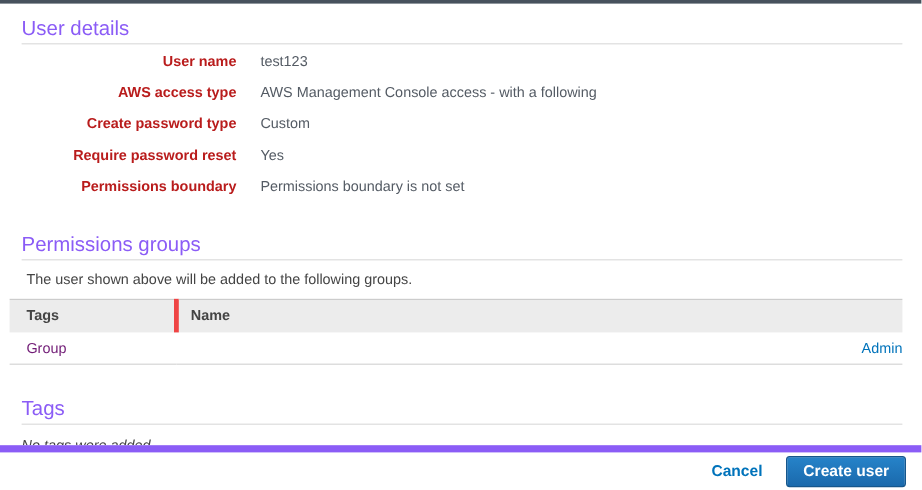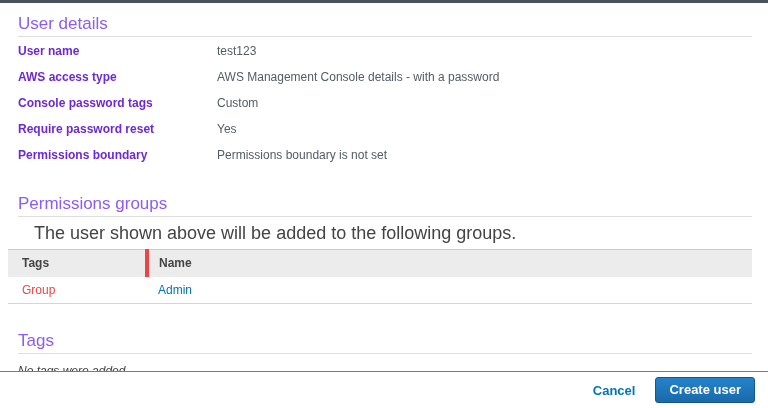--- a/index.html
+++ b/index.html
@@ -17,62 +17,62 @@
     margin:0; padding:11px 0 0; line-height:19px;
   }
   .section-rule {
     border:none; border-top:1px solid #dddddd; margin:3px 0 0;
   }
 
   
   .detail-rows { margin-top:1px; }
   .detail-row { display:flex; align-items:center; height:26px; }
   .detail-label {
-    width:179px; text-align:left;
-    font-size:12px; font-weight:bold; color:#6d28d9;
+    width:179px; text-align:right;
+    font-size:12px; font-weight:bold; color:#b91c1c;
   }
   .detail-value {
     margin-left:20px; font-size:12px; color:#545b64;
   }
 
   
   .ps-title { margin-top:15px; }
   .section-desc {
-    font-size:18px; color:#444; margin:9px 16px 0; line-height:14px;
+    font-size:12px; color:#444; margin:9px 4px 0; line-height:14px;
   }
   .ptable {
     margin:9px 0 0 -10px; width:744px;
     border-collapse:collapse; table-layout:fixed;
     font-size:12px;
   }
   .ptable thead tr {
     background:#ececec; height:27px;
     border-top:1px solid #cccccc;
   }
   .ptable th {
     text-align:left; font-weight:bold; color:#444; padding:0;
   }
   .ptable th.col-type { width:123px; padding-left:14px; }
   .ptable th.col-name { border-left:4px solid #ef4444; padding-left:10px; }
   .ptable tbody tr { height:27px; border-bottom:1px solid #d5d5d5; }
   .ptable td { padding:0; }
-  .ptable td.cell-type { padding-left:14px; color:#ef4444; }
-  .ptable td.cell-name { padding-left:11px; }
+  .ptable td.cell-type { padding-left:14px; color:#701a75; }
+  .ptable td.cell-name { padding-left:11px;text-align:right; }
   .table-link { color:#0073bb; text-decoration:none; cursor:pointer; }
 
   
   .tags-title { margin-top:16px; }
   .tags-empty {
     font-style:italic; font-size:12px; color:#444; margin:10px 0 0;
   }
 
   
   .footer {
     position:absolute; left:0; top:371px; width:768px; height:37px;
-    border-top:1px solid #8b5cf6; background:#ffffff;
+    border-top:6px solid #8b5cf6; background:#ffffff;
     display:flex; align-items:center; justify-content:flex-end;
     padding-right:13px; box-sizing:border-box;
   }
   .cancel-link {
     font-size:13px; font-weight:bold; color:#0073bb;
     margin-right:20px; cursor:pointer; text-decoration:none;
   }
   .btn {
     height:26px; border-radius:3px; font-size:13px; font-weight:bold;
     font-family:"Liberation Sans", sans-serif;
@@ -97,24 +97,24 @@
   <h2 class="section-title">User details</h2>
   <hr class="section-rule">
 
   <div class="detail-rows">
     <div class="detail-row">
       <span class="detail-label">User name</span>
       <span class="detail-value">test123</span>
     </div>
     <div class="detail-row">
       <span class="detail-label">AWS access type</span>
-      <span class="detail-value">AWS Management Console details - with a password</span>
+      <span class="detail-value">AWS Management Console access - with a following</span>
     </div>
     <div class="detail-row">
-      <span class="detail-label">Console password tags</span>
+      <span class="detail-label">Create password type</span>
       <span class="detail-value">Custom</span>
     </div>
     <div class="detail-row">
       <span class="detail-label">Require password reset</span>
       <span class="detail-value">Yes</span>
     </div>
     <div class="detail-row">
       <span class="detail-label">Permissions boundary</span>
       <span class="detail-value">Permissions boundary is not set</span>
     </div>

